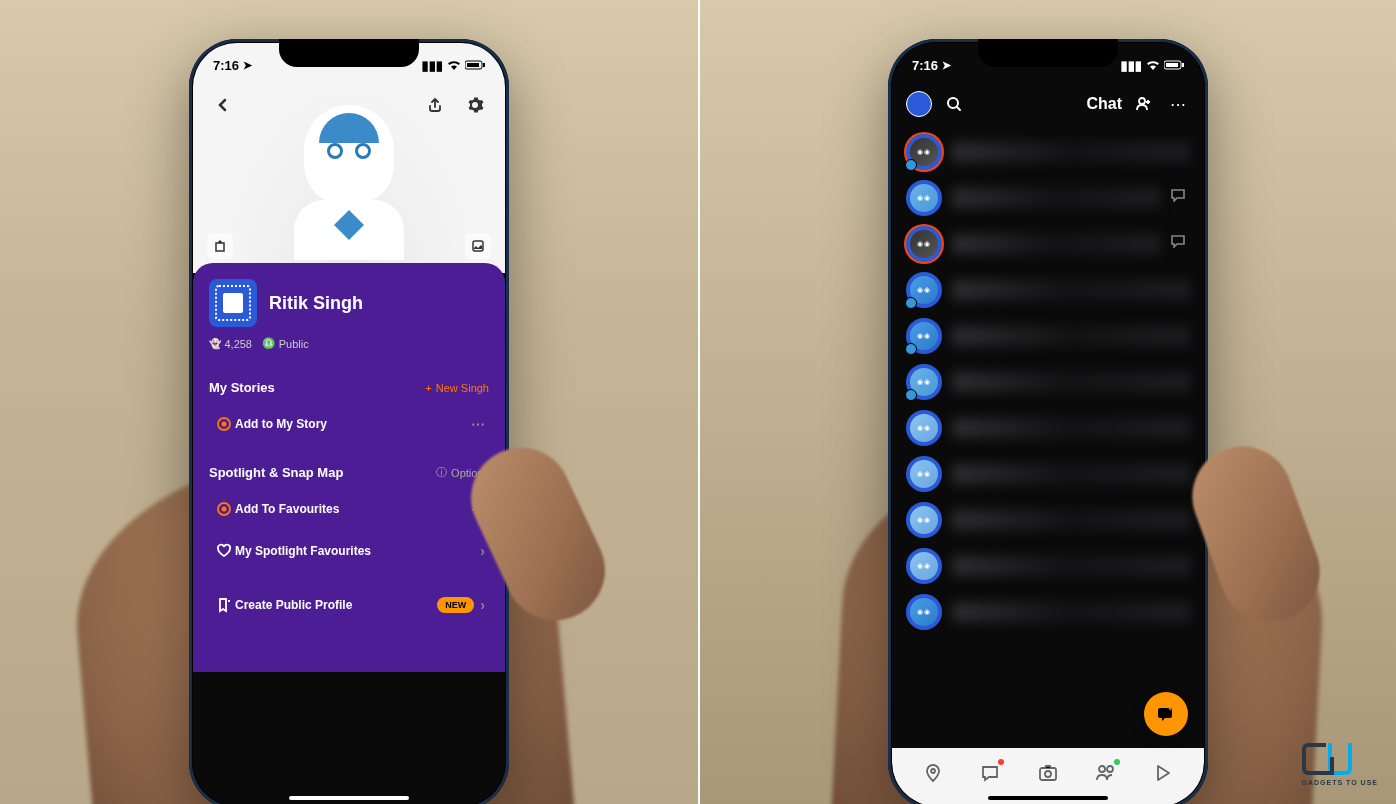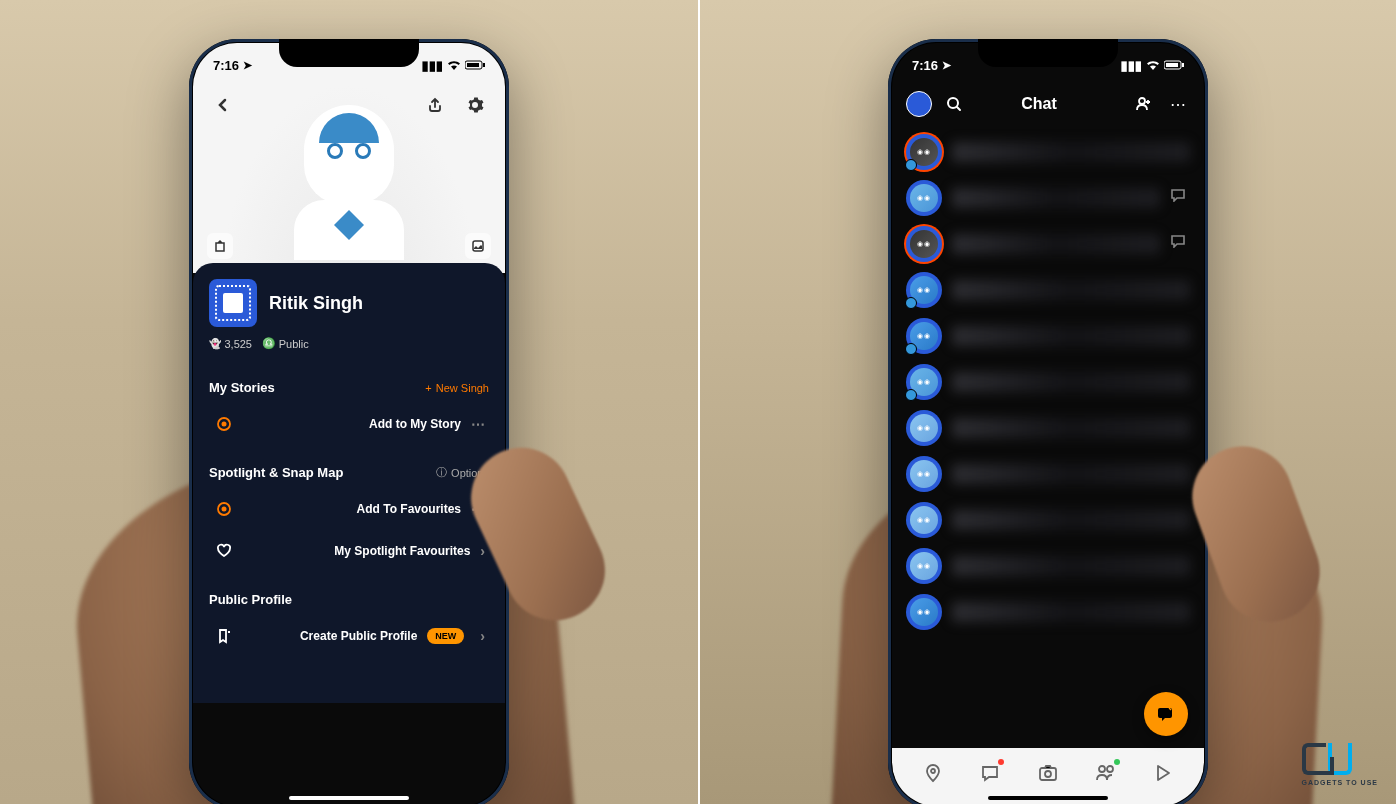--- a/index.html
+++ b/index.html
@@ -35,53 +35,53 @@
   .avatar-head::before { content: ''; position: absolute; top: 8px; left: 15px; right: 15px; height: 30px; background: #3a8bc8; border-radius: 30px 30px 0 0; }
   .avatar-head::after { content: ''; position: absolute; bottom: 0; left: 10px; right: 10px; height: 40px; background: #fff; border-radius: 0 0 30px 30px; }
   .avatar-eyes { position: absolute; top: 38px; left: 50%; transform: translateX(-50%); display: flex; gap: 12px; z-index: 2; }
   .avatar-eye { width: 16px; height: 16px; background: #fff; border: 3px solid #2a7ab8; border-radius: 50%; }
   .avatar-shirt { width: 110px; height: 60px; background: #fff; border-radius: 30px 30px 0 0; margin: -5px auto 0; position: relative; }
   .avatar-shirt::before { content: ''; position: absolute; top: 10px; left: 50%; transform: translateX(-50%); width: 30px; height: 30px; background: #3a8bc8; clip-path: polygon(50% 0, 100% 50%, 50% 100%, 0 50%); }
   .corner-btn { position: absolute; bottom: 14px; width: 26px; height: 26px; border-radius: 6px; background: rgba(255,255,255,0.6); display: flex; align-items: center; justify-content: center; font-size: 13px; cursor: pointer; }
   .corner-btn.left { left: 14px; }
   .corner-btn.right { right: 14px; }
   
-  .profile-body { background: #0f172a; padding: 0 16px 40px; border-radius: 20px 20px 0 0; margin-top: -10px; position: relative; }
+  .profile-body { background: #4c1d95; padding: 0 16px 40px; border-radius: 20px 20px 0 0; margin-top: -10px; position: relative; }
   .profile-card-row { display: flex; align-items: center; gap: 12px; padding: 16px 0 8px; }
   .snapcode { width: 48px; height: 48px; background: #2a5ad8; border-radius: 8px; position: relative; overflow: hidden; }
   .snapcode::before { content: ''; position: absolute; inset: 6px; border: 2px dotted #fff; border-radius: 4px; }
   .snapcode::after { content: ''; position: absolute; inset: 14px; background: #fff; border-radius: 2px; }
   .profile-name { color: #fff; font-size: 18px; font-weight: 700; }
   .profile-meta-row { display: flex; align-items: center; gap: 10px; padding: 2px 0 16px; font-size: 11px; }
   .snap-score { display: flex; align-items: center; gap: 3px; color: #ccc; }
   .score-icon { color: #ff7a00; font-size: 10px; }
   .zodiac { display: flex; align-items: center; gap: 3px; color: #ccc; }
   .zodiac-icon { color: #2ecc71; }
   
-  .section { padding: 6px 0; text-align: right; }
+  .section { padding: 6px 0; }
   .section-header { display: flex; justify-content: space-between; align-items: center; padding: 8px 0; }
   .section-title { color: #fff; font-size: 13px; font-weight: 700; }
   .section-action { display: flex; align-items: center; gap: 4px; color: #aaa; font-size: 11px; cursor: pointer; }
   .section-action.new { color: #ff7a00; }
-  .list-item { display: flex; align-items: center; gap: 10px; padding: 10px 4px; color: #fff; font-size: 12px; font-weight: 600; cursor: pointer; }
+  .list-item { display: flex; align-items: center; padding: 10px 4px; color: #fff; font-size: 12px; font-weight: 600; cursor: pointer; }
   .item-icon { width: 22px; height: 22px; display: flex; align-items: center; justify-content: center; color: #ff7a00; font-size: 14px; }
   .item-icon.heart { color: #fff; }
   .item-icon.add { color: #fff; }
   .item-label { flex: 1; }
   .item-more { color: #888; font-size: 14px; }
   .chevron { color: #888; font-size: 14px; }
   .new-badge { background: #ff9500; color: #000; font-size: 9px; font-weight: 800; padding: 3px 8px; border-radius: 10px; margin-right: 6px; }
   .home-indicator { position: absolute; bottom: 6px; left: 50%; transform: translateX(-50%); width: 120px; height: 4px; background: #fff; border-radius: 3px; z-index: 30; }
   
   
   .screen-chat { position: absolute; inset: 4px; border-radius: 44px; overflow: hidden; background: #0a0a0a; display: flex; flex-direction: column; }
   .chat-header { padding: 48px 14px 8px; display: flex; align-items: center; gap: 10px; }
   .header-avatar { width: 26px; height: 26px; background: #2a5ad8; border-radius: 50%; border: 1px solid #fff; cursor: pointer; }
   .header-search { width: 24px; height: 24px; display: flex; align-items: center; justify-content: center; color: #fff; cursor: pointer; }
-  .chat-title { flex: 1; text-align: center; color: #fff; font-size: 16px; font-weight: 700; margin-left:-20px; }
+  .chat-title { flex: 1; text-align: right; color: #fff; font-size: 16px; font-weight: 700; margin-left:-20px; }
   .header-add { width: 24px; height: 24px; display: flex; align-items: center; justify-content: center; color: #fff; cursor: pointer; }
   .header-more { width: 24px; height: 24px; display: flex; align-items: center; justify-content: center; color: #fff; cursor: pointer; }
   
   .chat-list { flex: 1; overflow: hidden; padding: 4px 10px; position: relative; }
   .chat-row { display: flex; align-items: center; gap: 10px; padding: 5px 4px; cursor: pointer; }
   .chat-avatar { width: 36px; height: 36px; border-radius: 50%; background: #2a5ad8; position: relative; flex-shrink: 0; }
   .chat-avatar.ring { box-shadow: 0 0 0 2px #ff4500; }
   .chat-avatar .badge { position: absolute; bottom: -1px; left: -1px; width: 12px; height: 12px; border-radius: 50%; background: #3498db; border: 1px solid #000; }
   .chat-name-blur { flex: 1; height: 20px; background: linear-gradient(90deg, rgba(80,80,90,0.5), rgba(40,40,50,0.3), rgba(60,60,70,0.4)); border-radius: 3px; filter: blur(6px); }
   .chat-reply-icon { width: 20px; height: 20px; color: #888; font-size: 14px; }
@@ -187,21 +187,21 @@
       <div class="profile-body">
         <div class="profile-card-row">
           <div class="snapcode"></div>
           <div>
             <div class="profile-name">Ritik Singh</div>
           </div>
         </div>
         <div class="profile-meta-row">
           <div class="snap-score">
             <span class="score-icon">👻</span>
-            <span>3,525</span>
+            <span>4,258</span>
           </div>
           <div class="zodiac">
             <span class="zodiac-icon">♎</span>
             <span>Public</span>
           </div>
         </div>
 
         <div class="section">
           <div class="section-header">
             <div class="section-title">My Stories</div>
@@ -245,23 +245,20 @@
               <svg width="16" height="16" viewBox="0 0 16 16">
                   <path fill="none" stroke="currentColor" stroke-width="1.8" d="M8 13S2 9 2 5.5A3 3 0 018 4a3 3 0 016 1.5C14 9 8 13 8 13z"></path>
                 </svg>
             </div>
             <div class="item-label">My Spotlight Favourites</div>
             <div class="chevron">›</div>
           </div>
         </div>
 
         <div class="section">
-          <div class="section-header">
-            <div class="section-title">Public Profile</div>
-          </div>
           <div class="list-item">
             <div class="item-icon add">
               <svg width="16" height="16" viewBox="0 0 16 16">
                   <path fill="none" stroke="currentColor" stroke-width="1.8" d="M4 2h6v12l-3-2-3 2V2z M12 4h2M13 3v2"></path>
                 </svg>
             </div>
             <div class="item-label">Create Public Profile</div>
             <div class="new-badge">NEW</div>
             <div class="chevron">›</div>
           </div>

